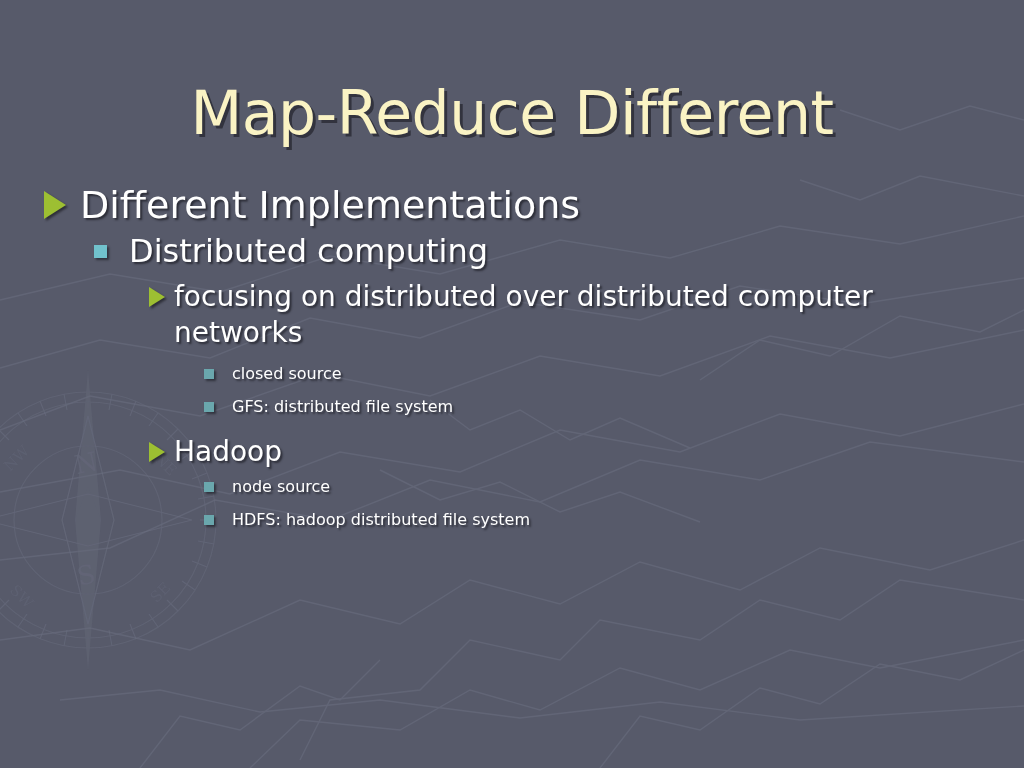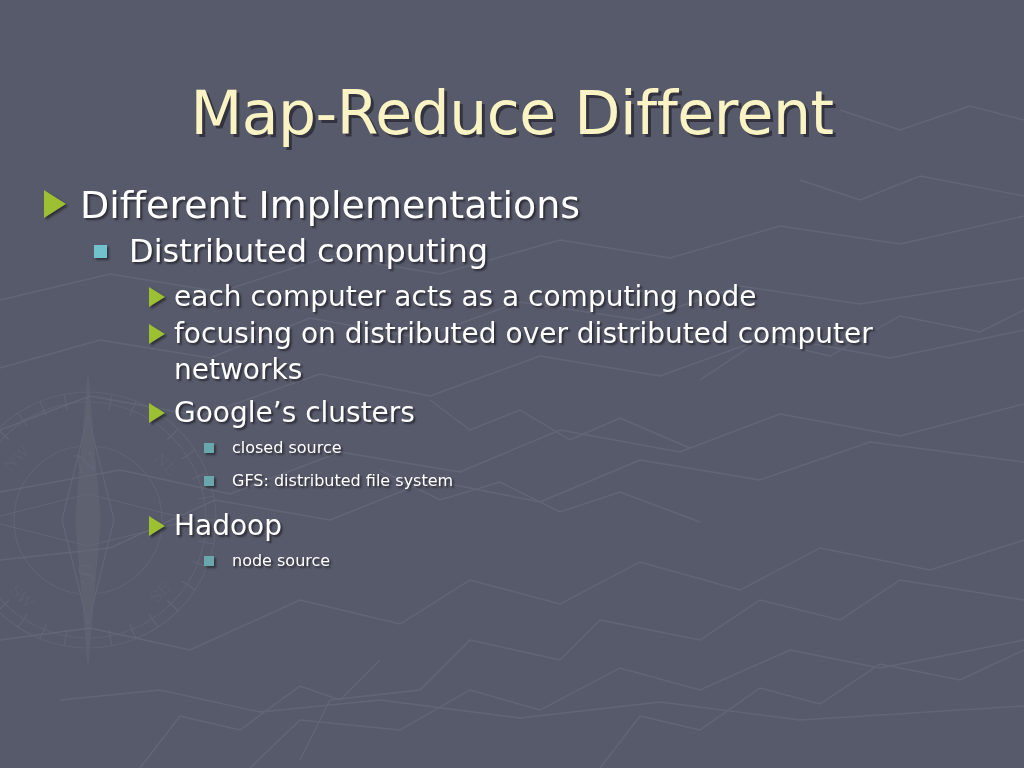--- a/index.html
+++ b/index.html
@@ -85,21 +85,21 @@
     filter: drop-shadow(2px 2px 1px rgba(18,18,24,0.6));
   }
   
   .sq {
     display: inline-block;
     background: #71c2cd;
     box-shadow: 2px 2px 2px rgba(18,18,24,0.55);
   }
 
   
-  .lvl1 { margin-bottom: 3px; }
+  .lvl1 { margin-bottom: 3px; align-items: center; }
   .lvl1 .marker { width: 36px; height: 44px; padding-left: 6px; }
   .lvl1 .tri { border-width: 14px 0 14px 22px; }
   .lvl1 .btext { font-size: 38px; line-height: 46px; }
 
   
   .lvl2 { margin-bottom: 2px; padding-left: 52px; }
   .lvl2 .marker { width: 35px; height: 40px; padding-left: 4px; }
   .lvl2 .sq { width: 13px; height: 13px; }
   .lvl2 .btext { font-size: 32px; line-height: 40px; }
 
@@ -219,68 +219,62 @@
 
     <div class="bullet-row lvl2">
       <span class="marker">
           <i class="sq"></i>
         </span>
       <span class="btext">Distributed computing</span>
     </div>
 
     <div class="gap-sm"></div>
 
+
     <div class="bullet-row lvl3">
       <span class="marker">
           <i class="tri"></i>
         </span>
-      <span class="btext">each computer acts as a computing node</span>
-    </div>
+      <span class="btext">focusing on distributed over distributed computer networks</span>
+    </div>
+
+    <div class="gap-sm"></div>
+
+
+    <div class="bullet-row lvl4">
+      <span class="marker">
+          <i class="sq"></i>
+        </span>
+      <span class="btext">closed source</span>
+    </div>
+
+    <div class="bullet-row lvl4">
+      <span class="marker">
+          <i class="sq"></i>
+        </span>
+      <span class="btext">GFS: distributed file system</span>
+    </div>
+
+    <div class="gap-md"></div>
 
     <div class="bullet-row lvl3">
       <span class="marker">
           <i class="tri"></i>
         </span>
-      <span class="btext">focusing on distributed over distributed computer networks</span>
-    </div>
-
-    <div class="gap-sm"></div>
-
-    <div class="bullet-row lvl3">
-      <span class="marker">
-          <i class="tri"></i>
-        </span>
-      <span class="btext">Google’s clusters</span>
-    </div>
-
-    <div class="bullet-row lvl4">
-      <span class="marker">
-          <i class="sq"></i>
-        </span>
-      <span class="btext">closed source</span>
-    </div>
-
-    <div class="bullet-row lvl4">
-      <span class="marker">
-          <i class="sq"></i>
-        </span>
-      <span class="btext">GFS: distributed file system</span>
-    </div>
-
-    <div class="gap-md"></div>
-
-    <div class="bullet-row lvl3">
-      <span class="marker">
-          <i class="tri"></i>
-        </span>
       <span class="btext">Hadoop</span>
     </div>
 
     <div class="bullet-row lvl4">
       <span class="marker">
           <i class="sq"></i>
         </span>
       <span class="btext">node source</span>
     </div>
 
+    <div class="bullet-row lvl4">
+      <span class="marker">
+          <i class="sq"></i>
+        </span>
+      <span class="btext">HDFS: hadoop distributed file system</span>
+    </div>
 
   </div>
 </div>
 
 </body></html>

